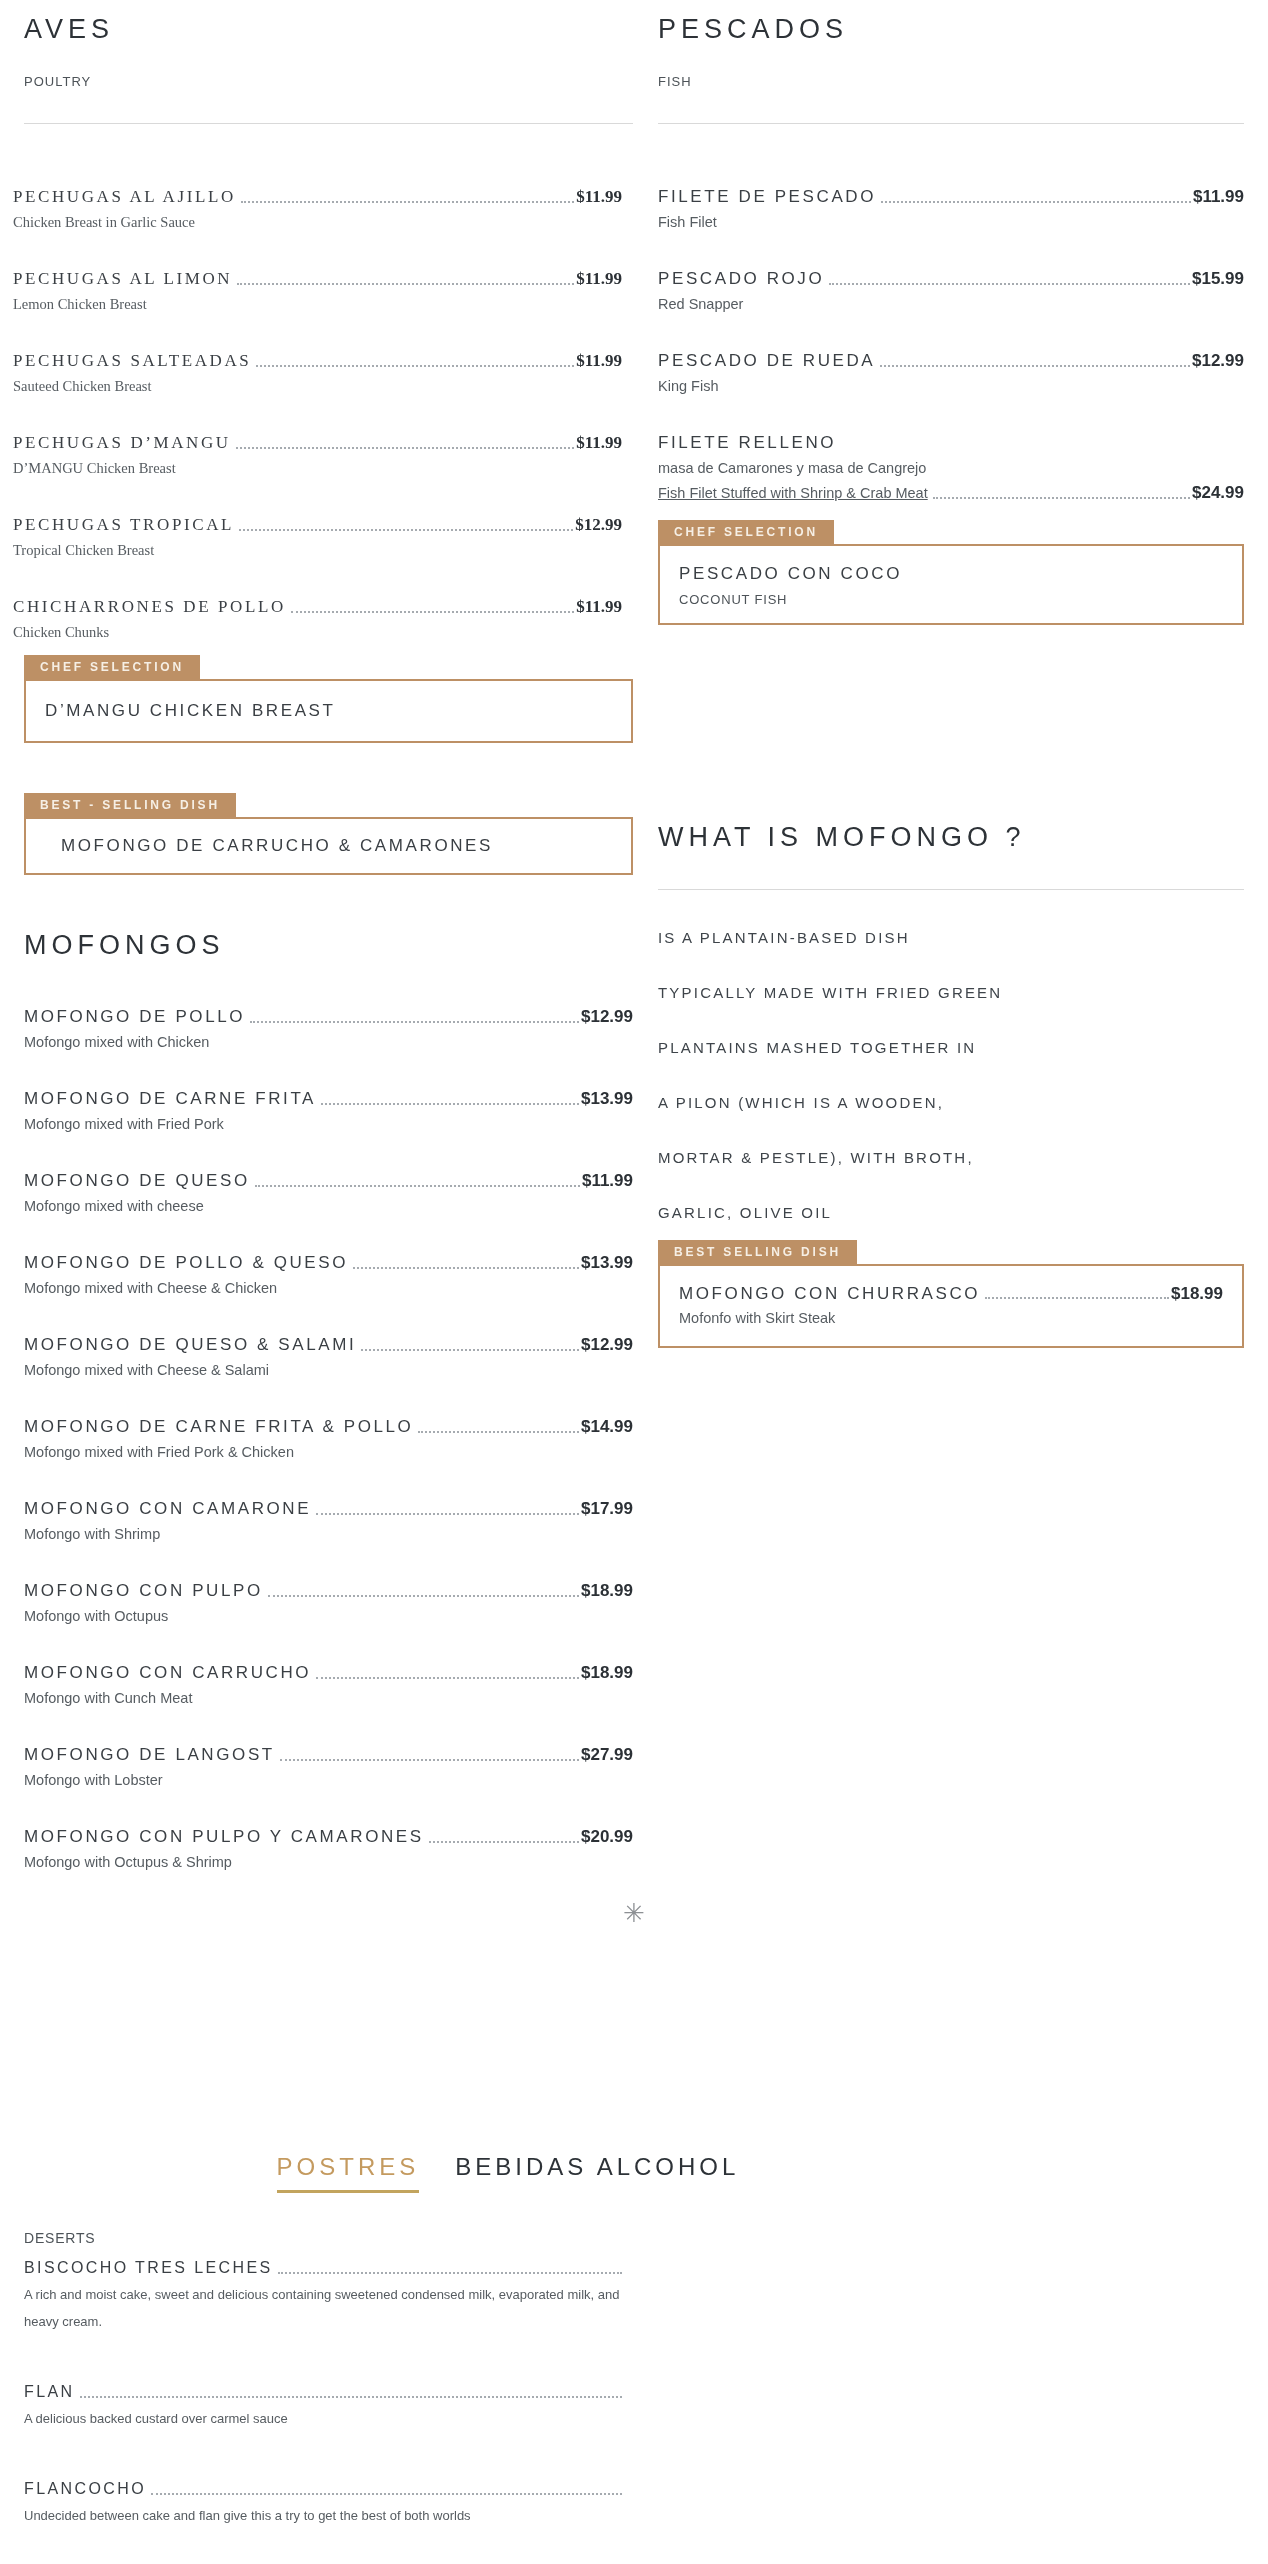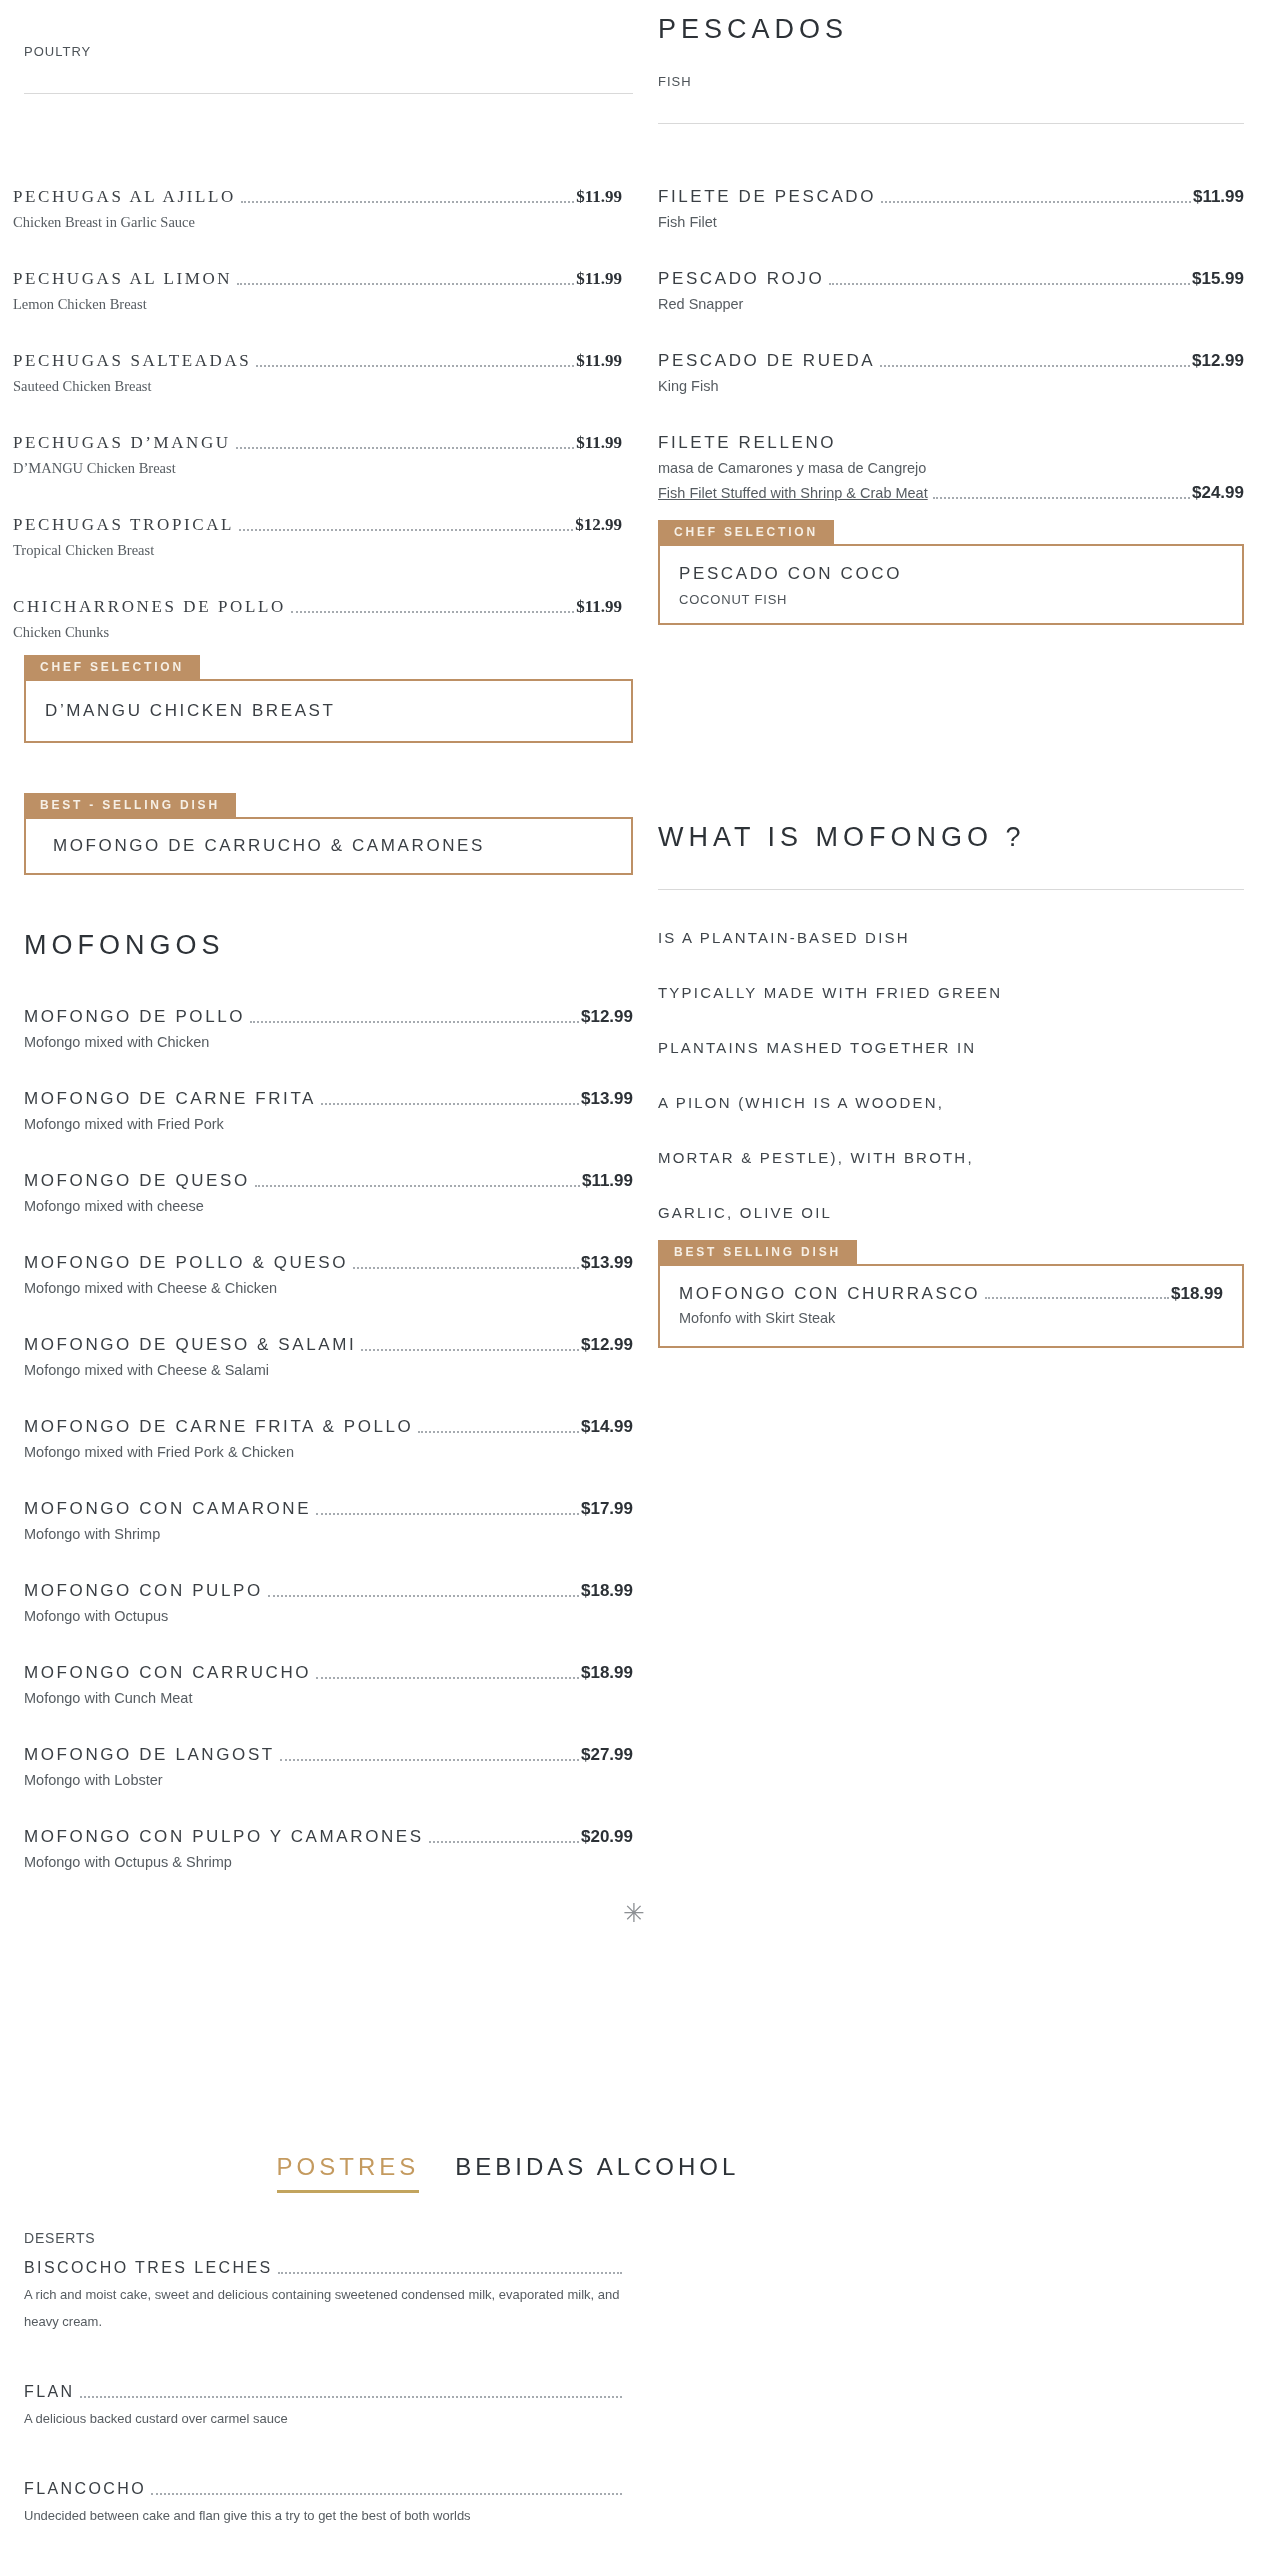--- a/index.html
+++ b/index.html
@@ -59,20 +59,21 @@
 <body>
 
 <div id="page">
 
   <div id="watermark">
     
     
   </div>
 
   <div class="abs col" style="left:24px; top:14px; width:609px;">
+    <div class="sec-title">AVES</div>
     <div class="sec-sub">POULTRY</div>
     <hr class="sec-hr">
   </div>
 
   <div class="abs col" style="left:13px; top:184px; width:609px;font-family:Liberation Serif, serif;">
   <div class="menu-item">
     <div class="mi-row">
       <span class="mi-name">PECHUGAS AL AJILLO</span>
       <span class="leader"></span>
       <span class="mi-price">$11.99</span>
@@ -136,21 +137,21 @@
     <div class="tag">CHEF SELECTION</div>
     <div class="gold-box">
       <div class="mi-row">
           <span class="mi-name">D’MANGU CHICKEN BREAST</span>
         </div>
     </div>
   </div>
 
   <div class="abs col" style="left:24px; top:793px; width:609px;">
     <div class="tag">BEST - SELLING DISH</div>
-    <div class="gold-box" style="padding:15px 27px;">
+    <div class="gold-box" style="padding:15px 35px;">
       <div class="mi-row">
           <span class="mi-name">MOFONGO DE CARRUCHO &amp; CAMARONES</span>
         </div>
     </div>
   </div>
 
   <div class="abs col" style="left:24px; top:930px; width:609px;">
     <div class="sec-title">MOFONGOS</div>
   </div>
 

